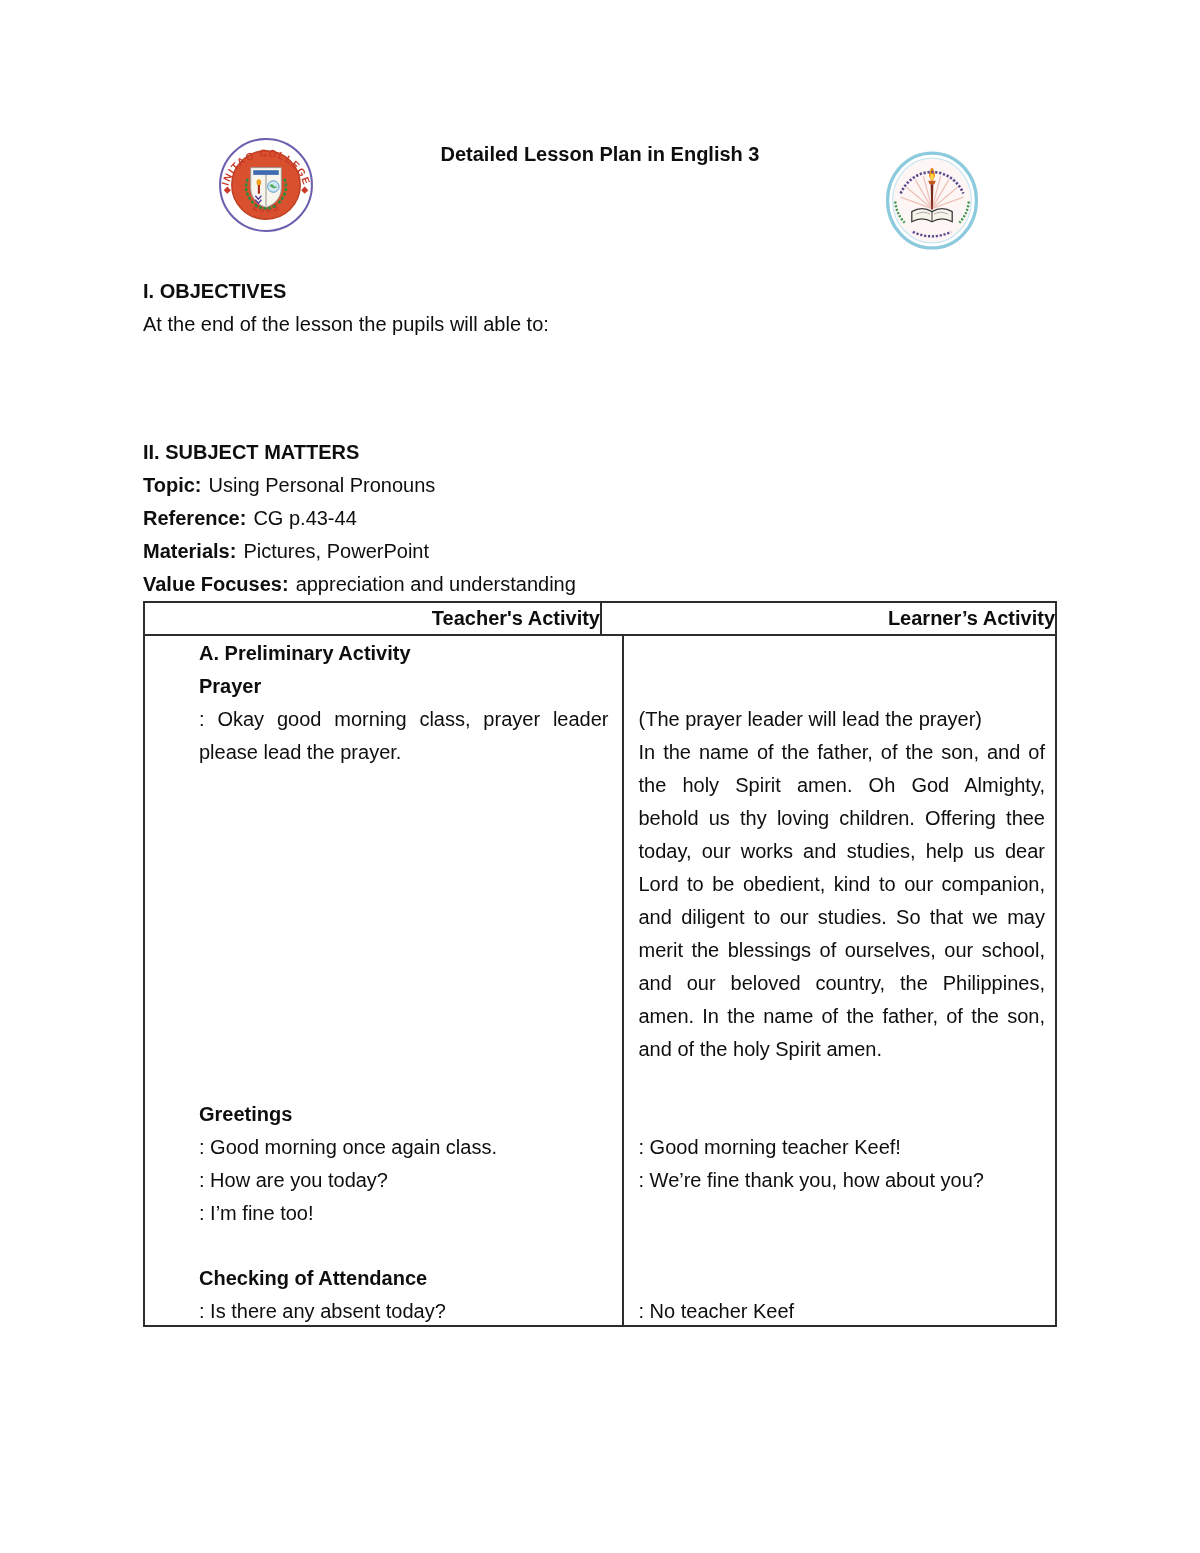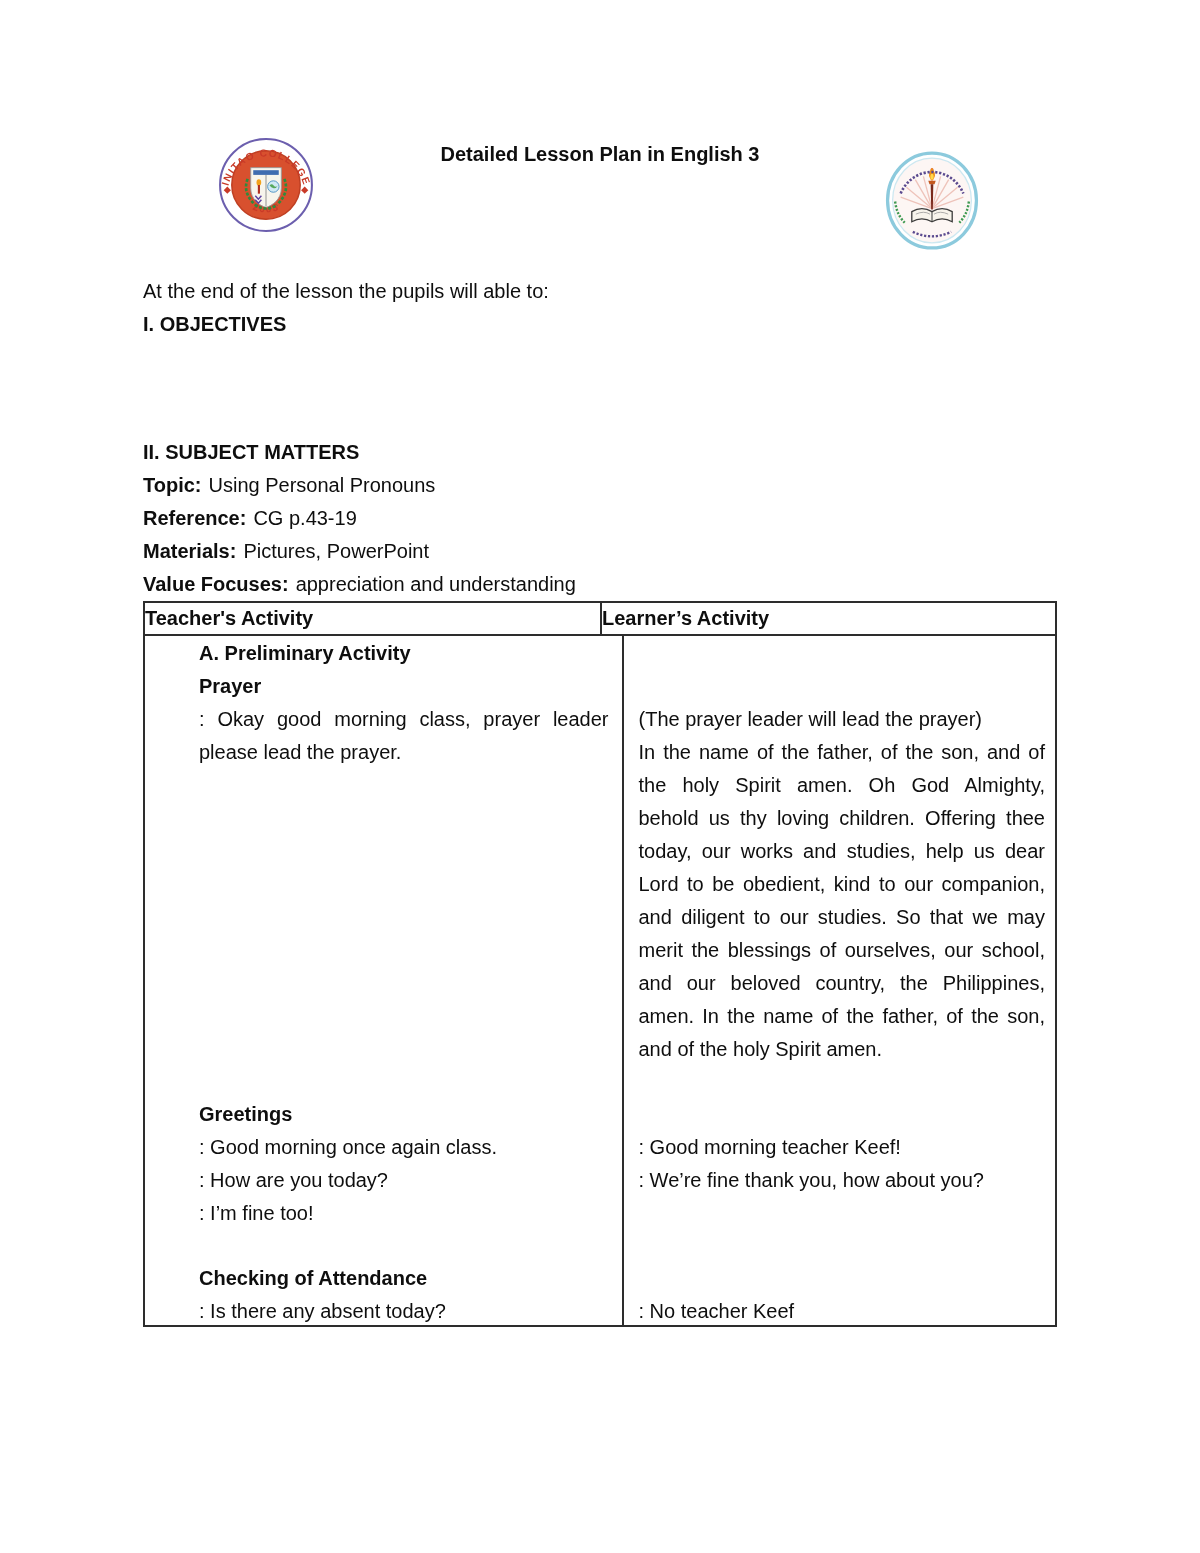--- a/index.html
+++ b/index.html
@@ -24,21 +24,21 @@
   .line{white-space:nowrap;}
   .mt-sub{margin-top:95px;}
   .mt-proc{margin-top:33px;}
   .bullet-item{position:relative;padding-left:39px;white-space:nowrap;}
   .bullet{position:absolute;left:6px;top:0;}
   .bullet::before{content:"●";font-size:14px;}
   .lbl{font-weight:700;margin-right:7px;}
   
   .tbl{border:2px solid #2d2d2d;width:914px;box-sizing:border-box;background:#fff;}
   .thead{display:flex;border-bottom:2px solid #2d2d2d;height:31px;line-height:31px;
-         text-align:left;font-weight:700;}
+         text-align:right;font-weight:700;}
   .th{width:50%;box-sizing:border-box;}
   .th + .th{border-left:2px solid #2d2d2d;}
   .tbody{display:flex;height:689px;padding-left:43px;}
   .td{width:50%;position:relative;box-sizing:border-box;}
   .td + .td{border-left:2px solid #2d2d2d;}
   .blk{position:absolute;left:11px;right:13px;}
   .td-learner .blk{left:15px;right:10px;}
   .just{text-align:justify;}
   .t1{top:1px}.t34{top:34px}.t67{top:67px}.t100{top:100px}
   .t462{top:462px}.t495{top:495px}.t528{top:528px}.t561{top:561px}
@@ -111,29 +111,29 @@
     <path d="M30 62.5 Q38 58.8 44 62.5 M48 62.5 Q54 58.8 62 62.5" stroke="#9a9a9a" stroke-width="0.8" fill="none"></path>
 
     <path d="M15 42 A 34 36 0 0 1 77 42" stroke="#5b4a8f" stroke-width="2.6" fill="none" stroke-dasharray="2.2 1.7"></path>
     <path d="M9.5 50 q1.5 13 9.5 21" stroke="#3f9a52" stroke-width="2.4" fill="none" stroke-dasharray="2 1.6"></path>
     <path d="M82.5 50 q-1.5 13 -9.5 21" stroke="#3f9a52" stroke-width="2.4" fill="none" stroke-dasharray="2 1.6"></path>
     <path d="M27 80 q19 9 38 0" stroke="#5b4a8f" stroke-width="2.4" fill="none" stroke-dasharray="2.2 1.7"></path>
   </svg>
 
   <div class="content">
 
+    <div class="line b">I. OBJECTIVES</div>
     <div class="line">At the end of the lesson the pupils will able to:</div>
-    <div class="line b">I. OBJECTIVES</div>
 
     <div class="line b mt-sub">II. SUBJECT MATTERS</div>
     <div class="line">
       <span class="lbl">Topic:</span><span>Using Personal Pronouns</span>
     </div>
     <div class="line">
-      <span class="lbl">Reference:</span><span>CG p.43-19</span>
+      <span class="lbl">Reference:</span><span>CG p.43-44</span>
     </div>
     <div class="line">
       <span class="lbl">Materials:</span><span>Pictures, PowerPoint</span>
     </div>
     <div class="line">
       <span class="lbl">Value Focuses:</span><span>appreciation and understanding</span>
     </div>
 
 
     <div class="tbl">

